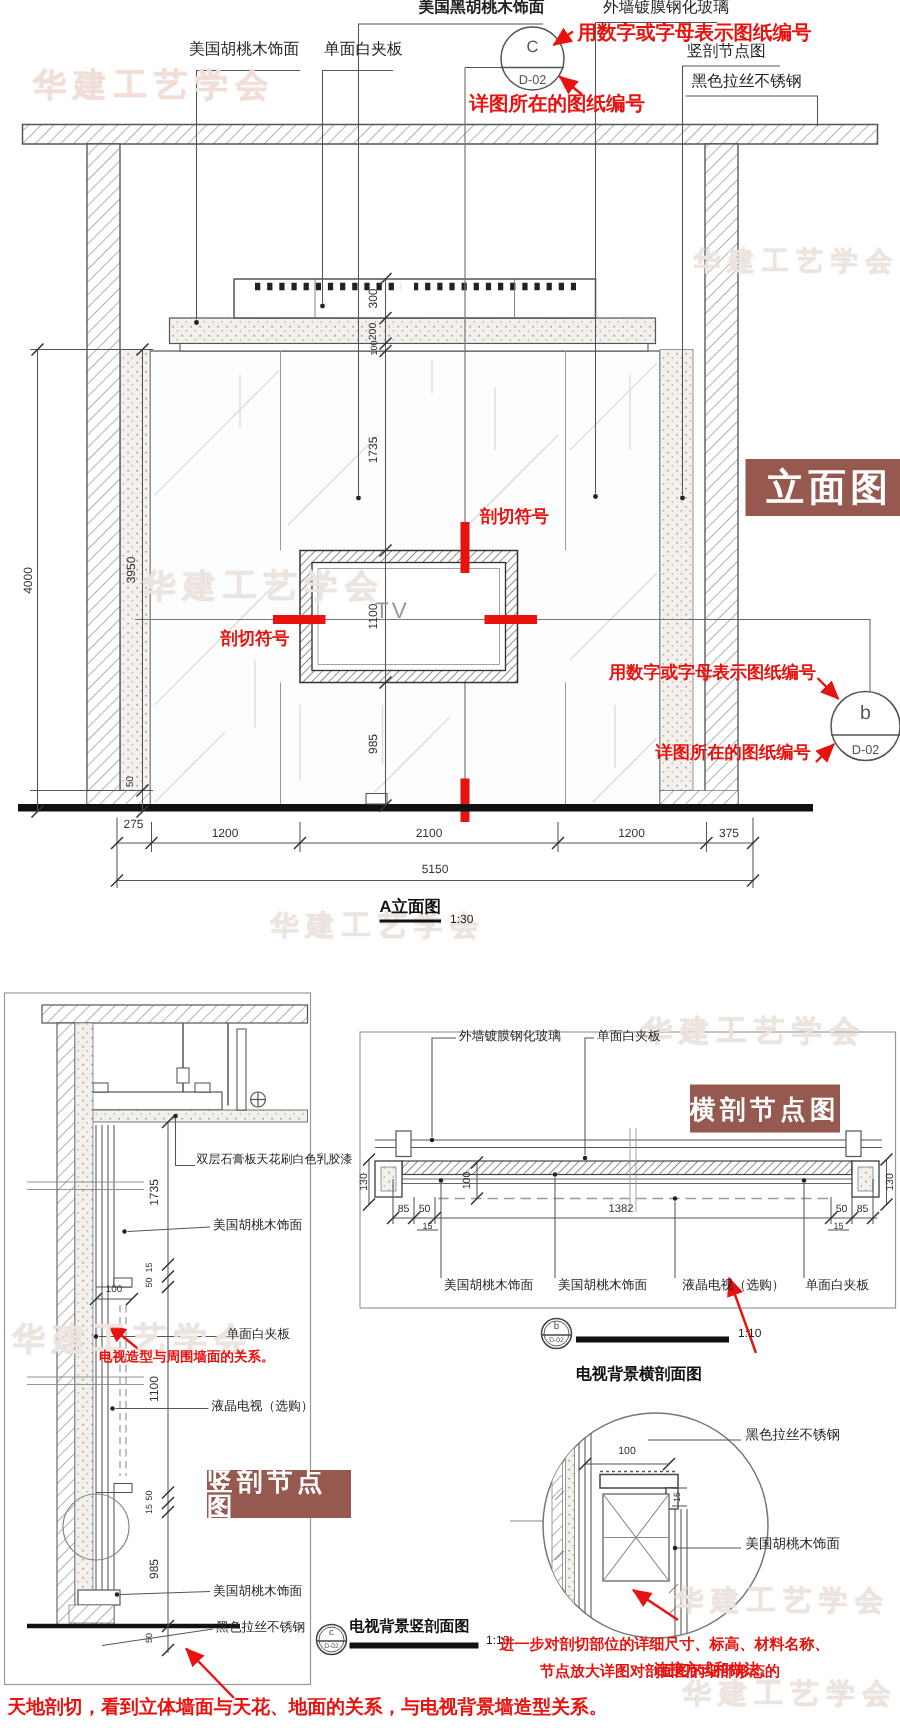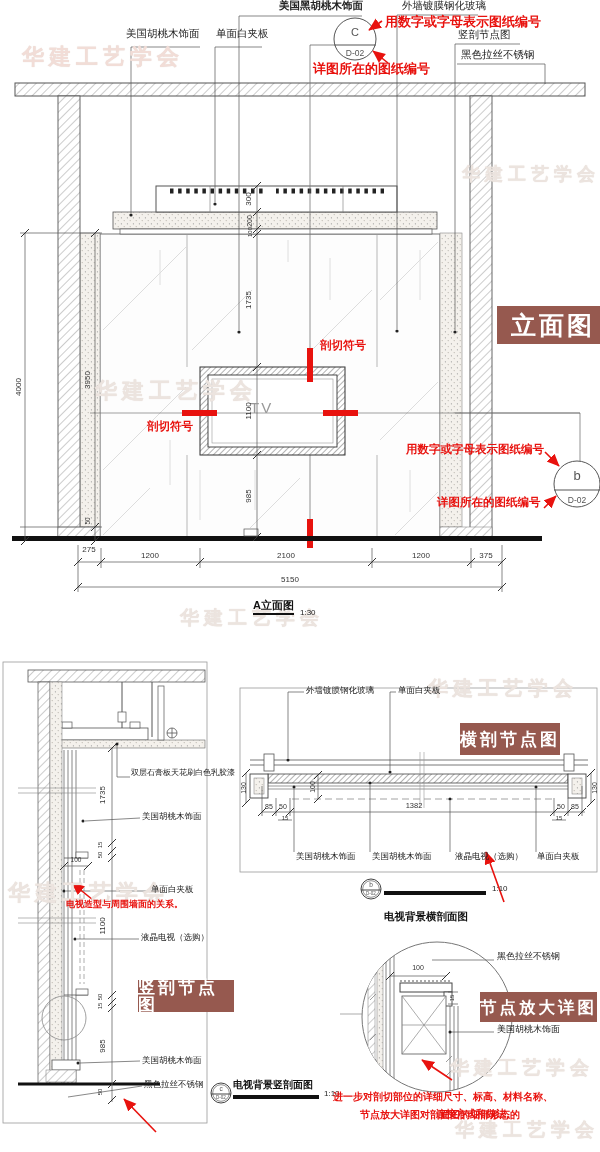--- a/index.html
+++ b/index.html
@@ -434,20 +434,20 @@
 <span class="lbl sm" style="left:537px;top:852px;">单面白夹板</span>
 <span class="cnum" style="left:371px;top:885px;font-size:6.5px;">b</span>
 <span class="cnum" style="left:371px;top:894px;font-size:4.5px;">D-02</span>
 <span class="tsec" style="left:384px;top:911px;font-size:10.5px;">电视背景横剖面图</span>
 <div class="bar" style="left:384px;top:891px;width:102px;height:3.5px;"></div>
 <span class="lbl" style="left:492px;top:885px;font-size:8px;">1:10</span>
 
 <span class="lbl" style="left:497px;top:952px;font-size:9px;">黑色拉丝不锈钢</span>
 <span class="hnum" style="left:418px;top:964px;font-size:7px;">100</span>
 <span class="vnum" style="left:452px;top:998px;font-size:6px;">15</span>
-<div class="badge" style="left:480px;top:992px;width:117px;height:30px;font-size:16.5px;">节点放大详图</div>
 <span class="lbl" style="left:497px;top:1025px;font-size:9px;">美国胡桃木饰面</span>
 <span class="lbl red" style="left:360px;top:1110px;font-size:10px;">节点放大详图对剖面图的细部形态的</span>
 <span class="lbl red" style="left:333px;top:1092px;font-size:10px;">进一步对剖切部位的详细尺寸、标高、材料名称、</span>
 <span class="lbl red" style="left:436px;top:1109px;font-size:10px;">连接方式和做法。</span>
 
+<span class="lbl red" style="left:5px;top:1132px;font-size:12.5px;">天地剖切，看到立体墙面与天花、地面的关系，与电视背景墙造型关系。</span>
 
 </div>
 
 </body></html>

